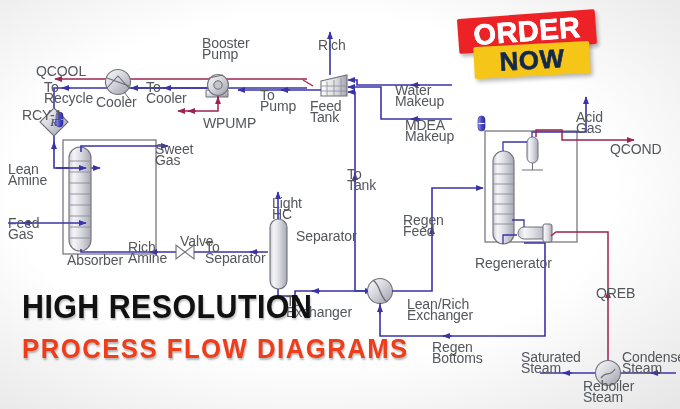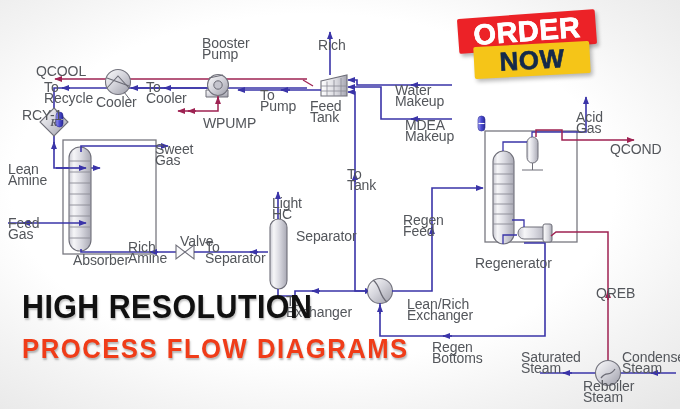--- a/index.html
+++ b/index.html
@@ -312,21 +312,21 @@
   <div class="lbl" style="left:405px;top:120px;">MDEA
 Makeup</div>
 
   <div class="lbl" style="left:22px;top:110px;">RCY-1</div>
   <div class="lbl" style="left:8px;top:164px;">Lean
 Amine</div>
   <div class="lbl" style="left:8px;top:218px;">Feed
 Gas</div>
   <div class="lbl" style="left:155px;top:144px;">Sweet
 Gas</div>
-  <div class="lbl" style="left:73px;top:255px;">Absorber</div>
+  <div class="lbl" style="left:67px;top:255px;">Absorber</div>
   <div class="lbl" style="left:128px;top:242px;">Rich
 Amine</div>
   <div class="lbl" style="left:172px;top:236px;margin-left:8px;">Valve</div>
   <div class="lbl" style="left:205px;top:242px;">To
 Separator</div>
 
   <div class="lbl" style="left:272px;top:198px;">Light
 HC</div>
   <div class="lbl" style="left:296px;top:231px;">Separator</div>
   <div class="lbl" style="left:286px;top:296px;">To

